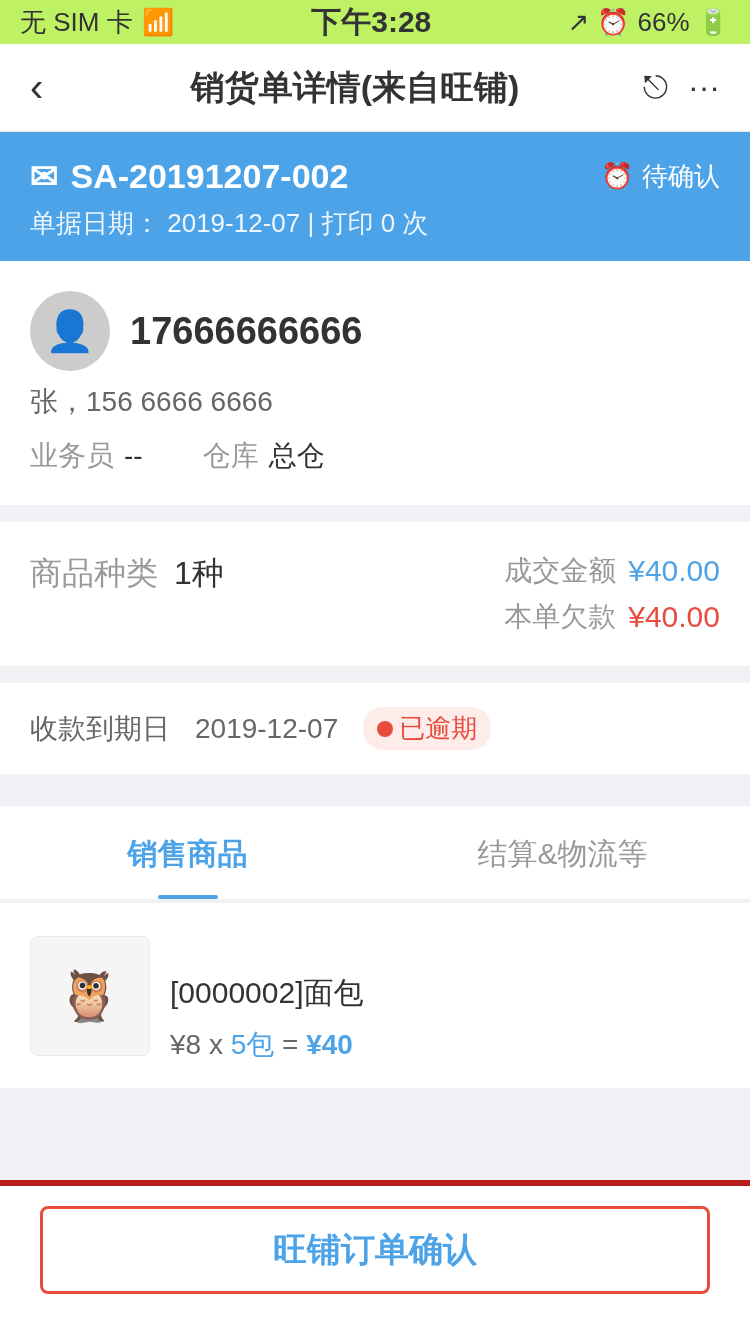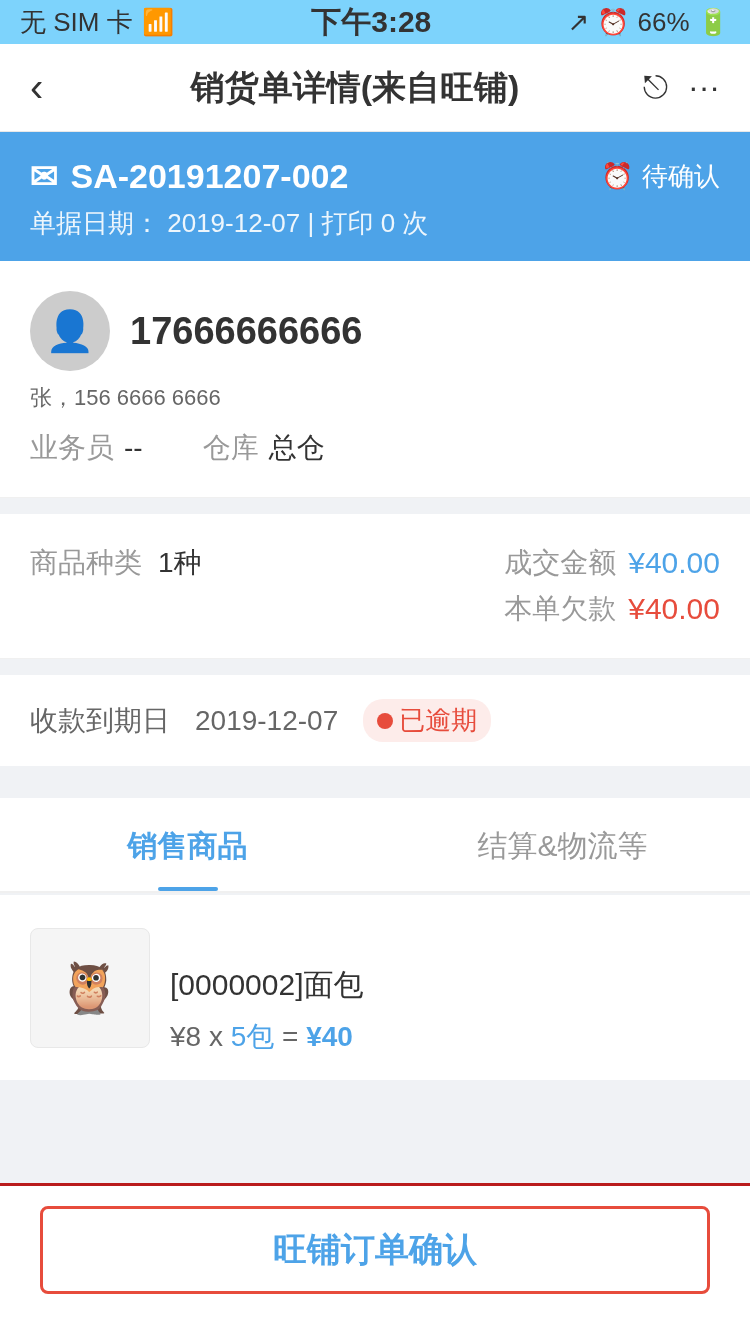--- a/index.html
+++ b/index.html
@@ -9,21 +9,21 @@
       min-height: 1334px;
       font-family: -apple-system, "PingFang SC", "Helvetica Neue", Arial, sans-serif;
       background: #f0f2f5;
       font-size: 28px;
       color: #333;
     }
 
     
     .status-bar {
       height: 44px;
-      background: #7dd3fc;
+      background: #bef264;
       display: flex;
       align-items: center;
       justify-content: space-between;
       padding: 3px 20px;
       font-size: 26px;
       font-weight: 500;
     }
     .status-left { display: flex; align-items: center; gap: 10px; }
     .status-center { font-size: 30px; font-weight: 600; }
     .status-right { display: flex; align-items: center; gap: 8px; font-size: 26px; }
@@ -120,21 +120,21 @@
       font-size: 40px;
       color: #888;
       flex-shrink: 0;
     }
     .customer-phone {
       font-size: 38px;
       font-weight: 600;
       color: #333;
     }
     .customer-name {
-      font-size: 22px;
+      font-size: 28px;
       color: #666;
       margin-bottom: 16px;
     }
     .customer-meta {
       display: flex;
       align-items: center;
       gap: 60px;
       font-size: 28px;
       color: #666;
     }
@@ -151,21 +151,21 @@
     }
     .summary-row {
       display: flex;
       align-items: flex-start;
       justify-content: space-between;
     }
     .summary-left {
       display: flex;
       align-items: center;
       gap: 16px;
-      font-size: 28px;
+      font-size: 32px;
       color: #666;
     }
     .summary-label { color: #999; }
     .summary-count { color: #333; }
     .summary-right {
       display: flex;
       flex-direction: column;
       align-items: flex-end;
       gap: 8px;
     }
@@ -290,21 +290,21 @@
     }
 
     
     .bottom-bar {
       position: fixed;
       bottom: 0;
       left: 0;
       width: 750px;
       background: #fff;
       padding: 20px 40px 40px;
-      border-top: 3px solid #b91c1c;
+      border-top: 6px solid #b91c1c;
     }
     .confirm-btn {
       width: 100%;
       height: 88px;
       border: 3px solid #e74c3c;
       border-radius: 8px;
       background: #fff;
       color: #4da3e8;
       font-size: 34px;
       font-weight: 600;

